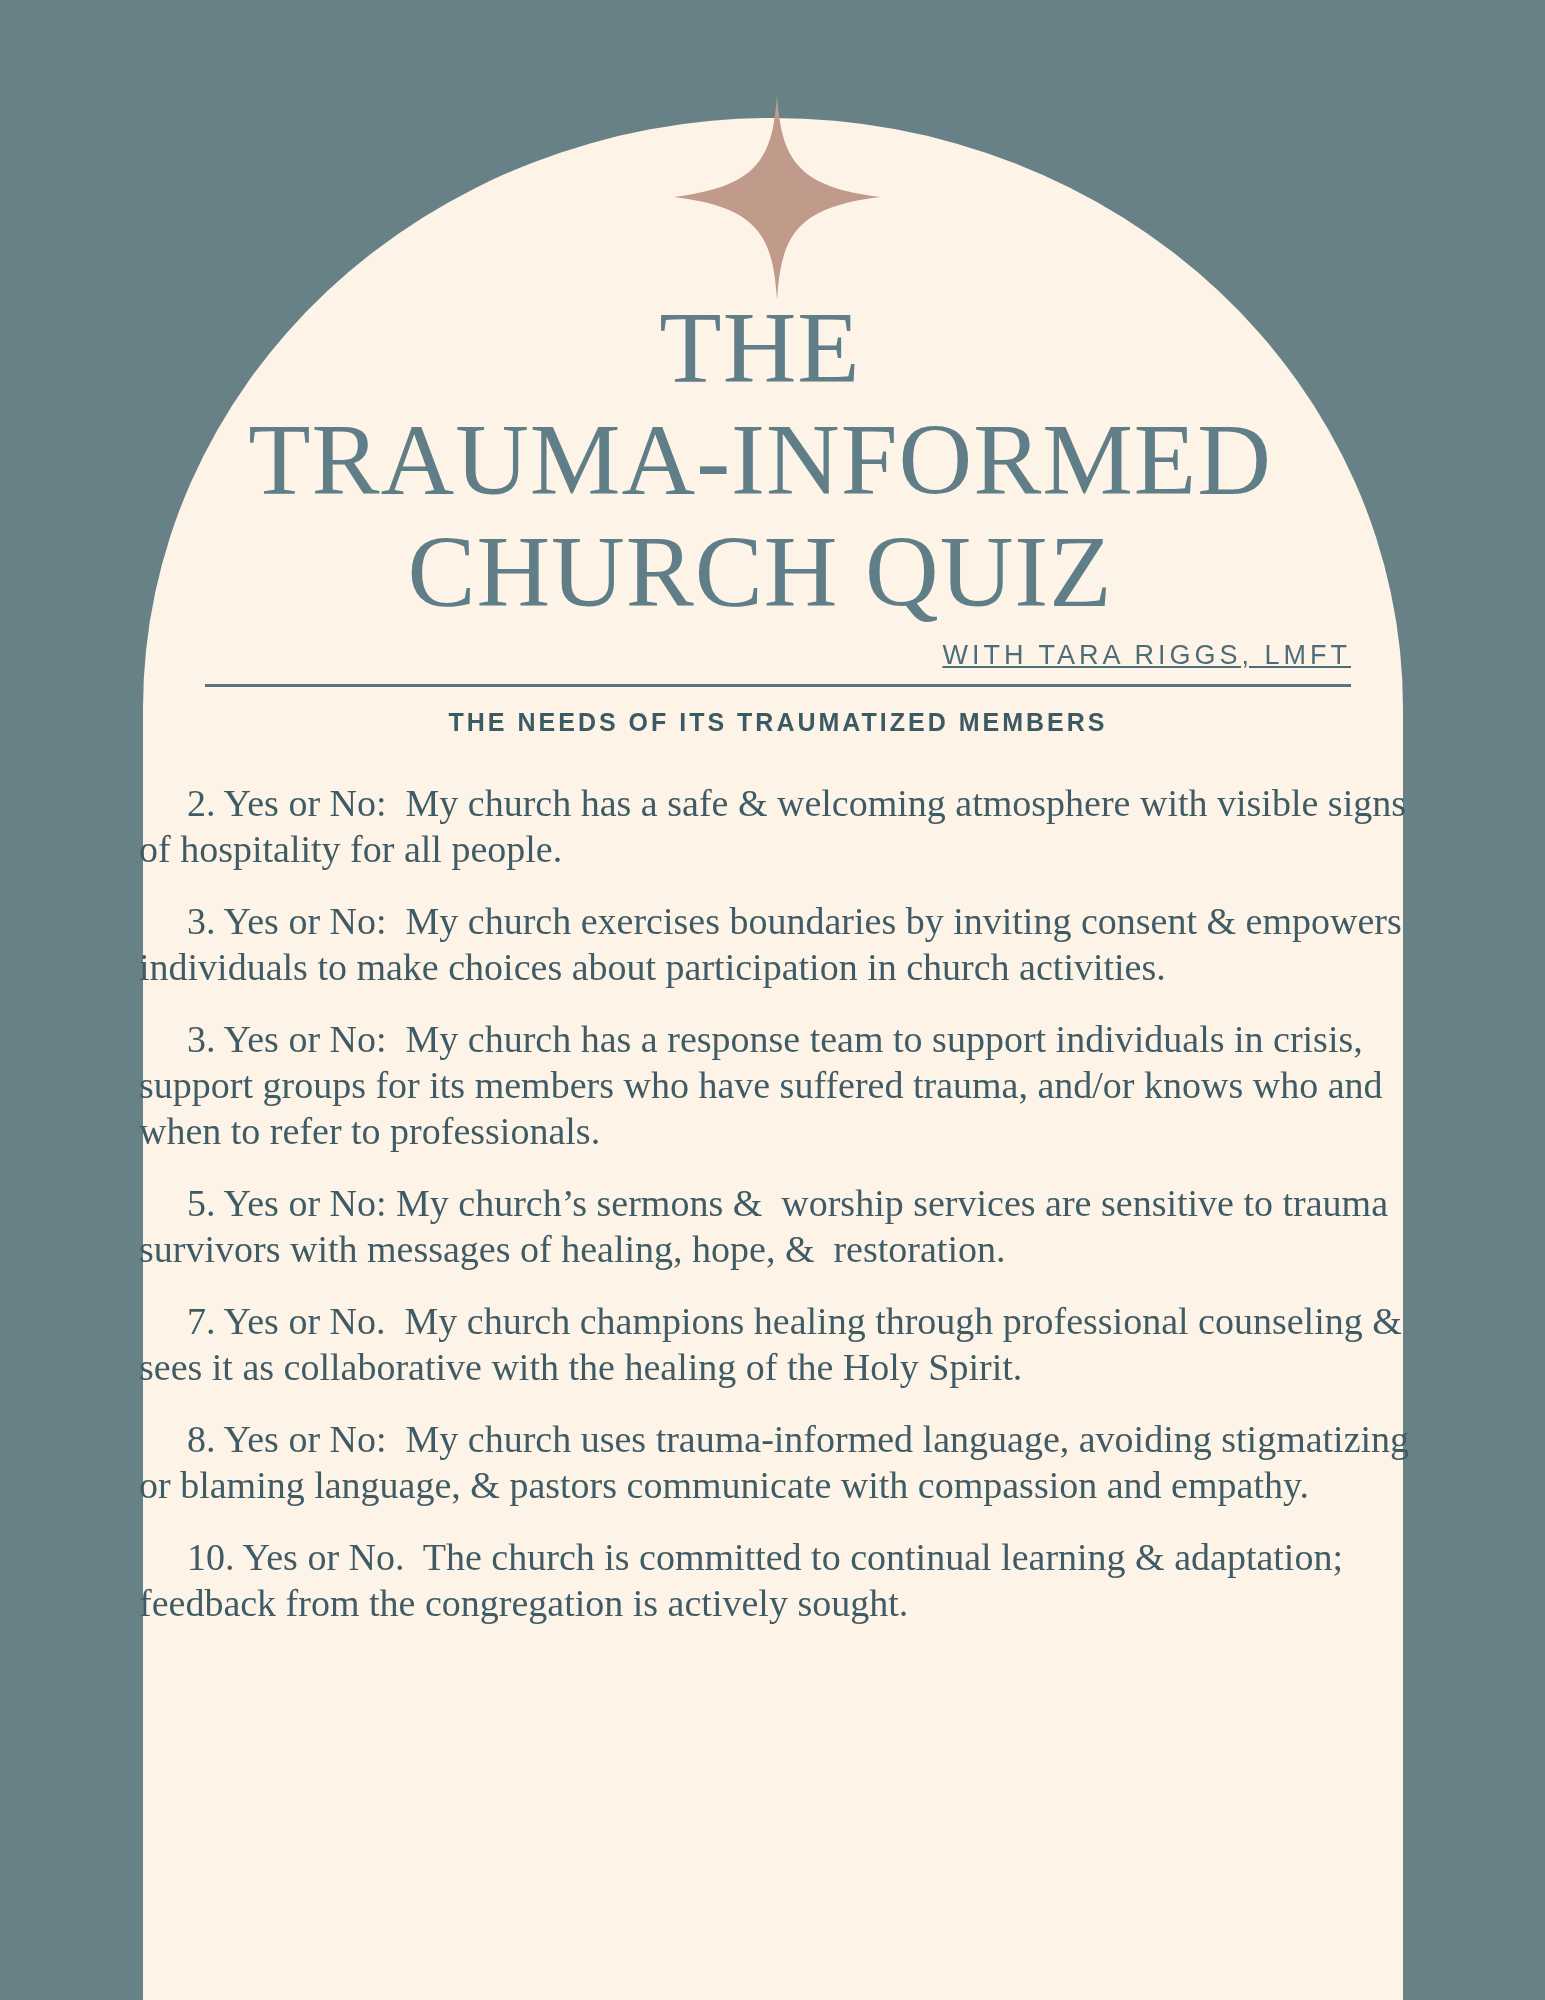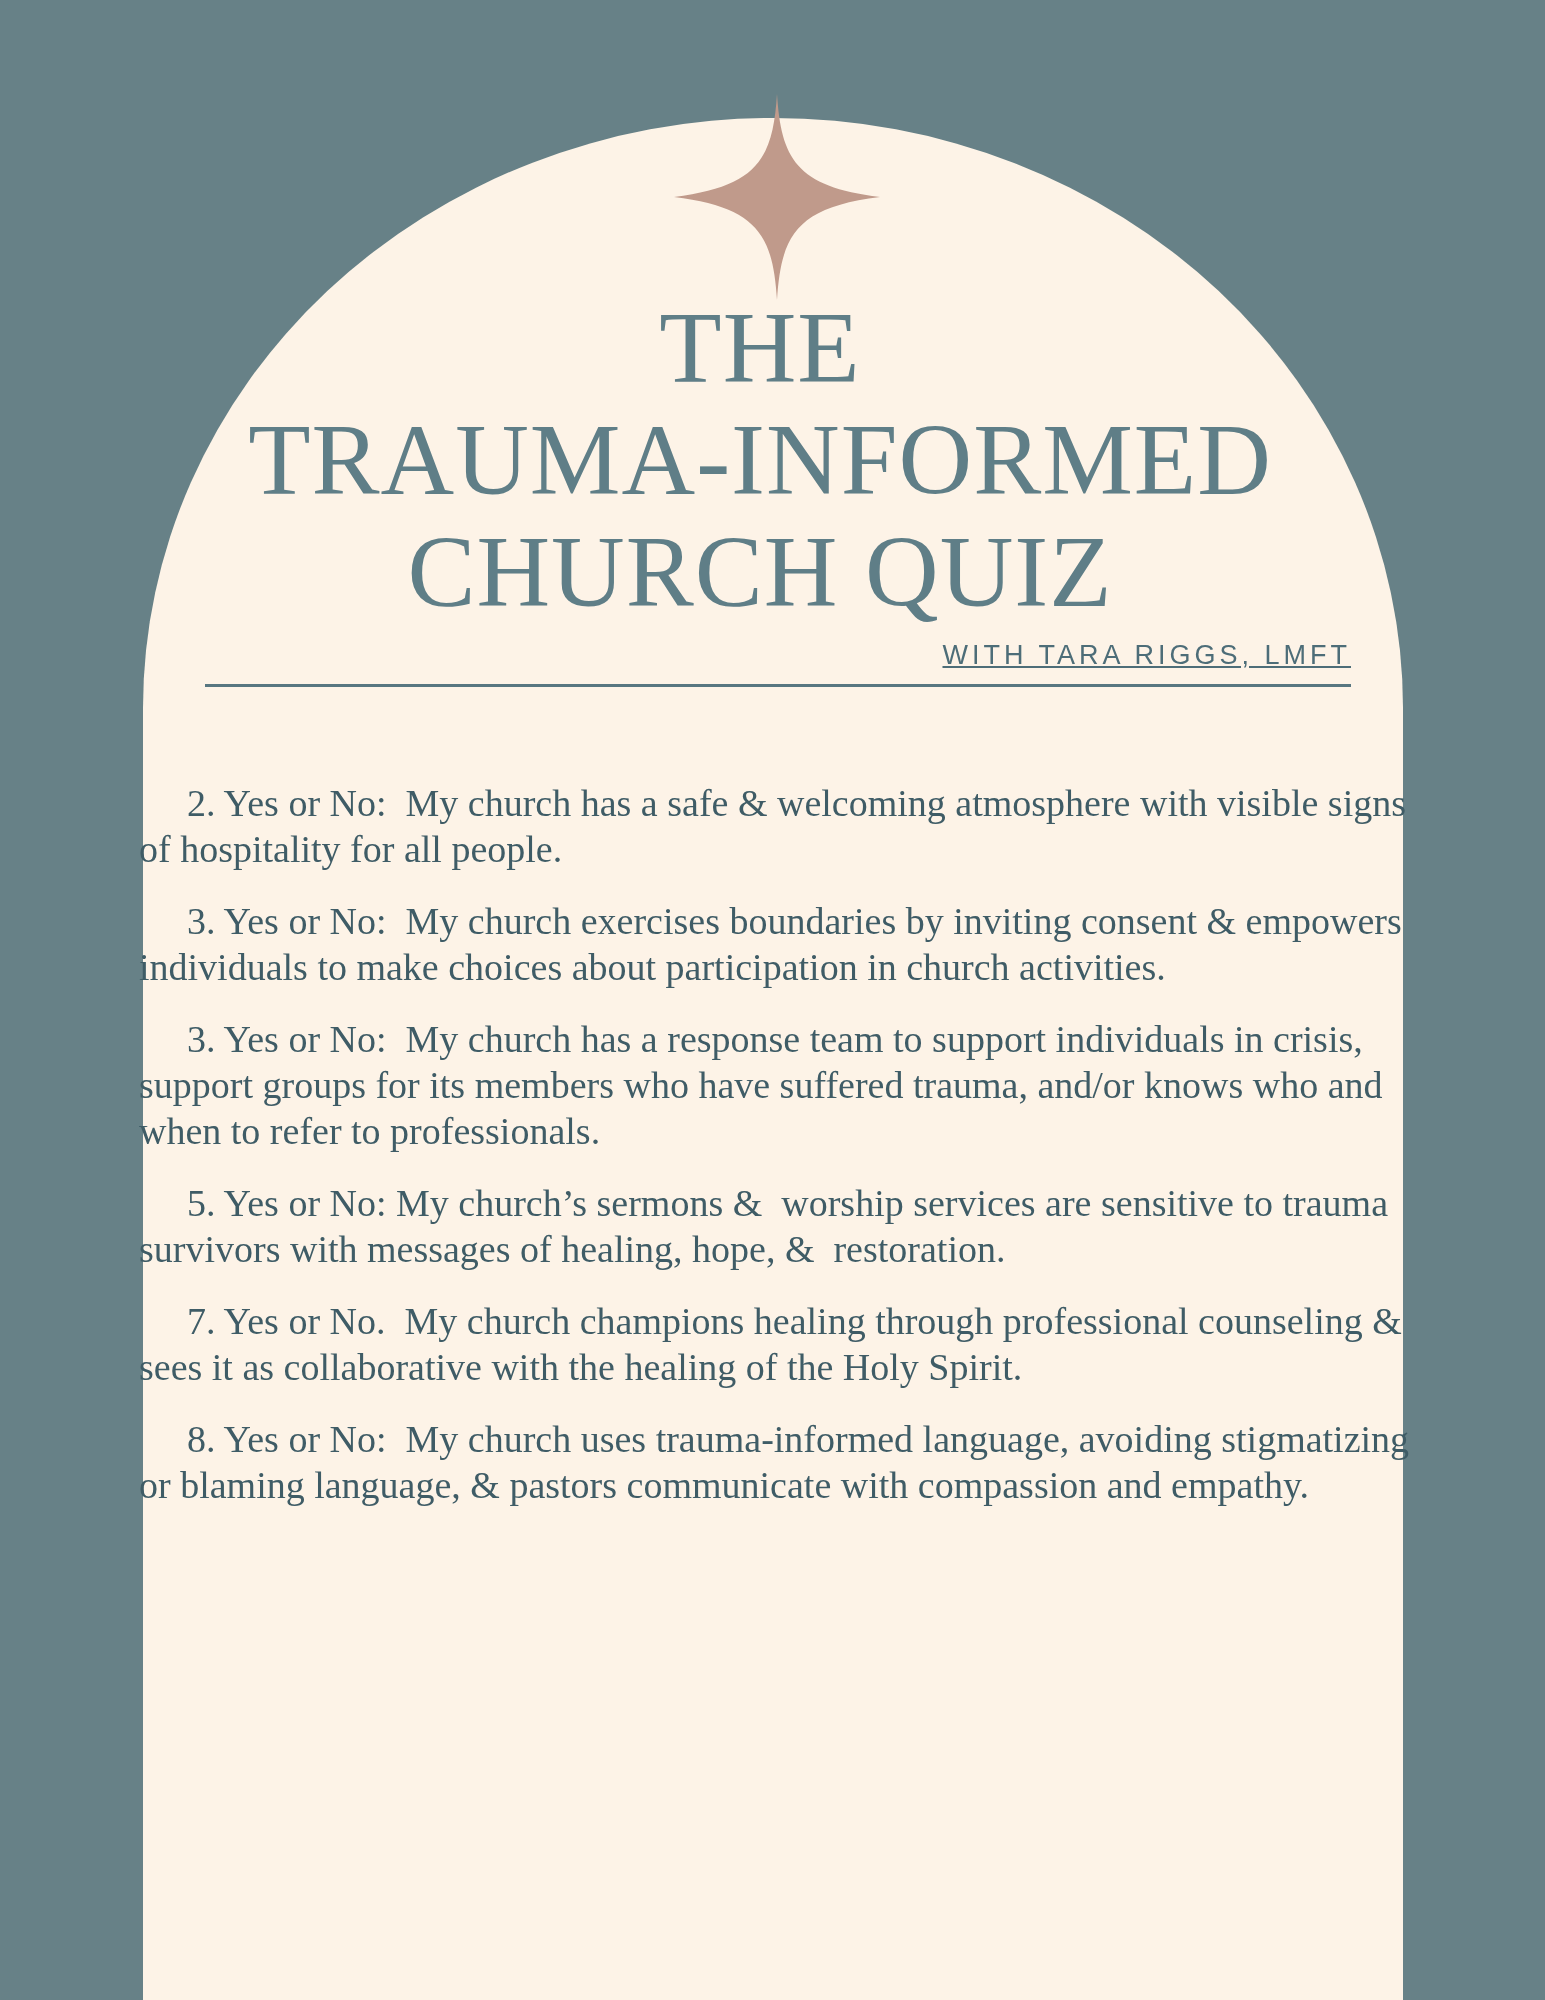--- a/index.html
+++ b/index.html
@@ -103,22 +103,24 @@
   <div>THE</div>
   <div>TRAUMA-INFORMED</div>
   <div>CHURCH QUIZ</div>
 </div>
 
 <div class="byline">WITH TARA RIGGS, LMFT</div>
 
 <div class="divider"></div>
 
 <div class="tagline">
+  <div>THE NEEDS OF ITS TRAUMATIZED MEMBERS</div>
 </div>
 
 <div class="quiz-list">
   <p class="quiz-item">2. Yes or No:  My church has a safe &amp; welcoming atmosphere with visible signs of hospitality for all people.</p>
   <p class="quiz-item">3. Yes or No:  My church exercises boundaries by inviting consent &amp; empowers individuals to make choices about participation in church activities.</p>
   <p class="quiz-item">3. Yes or No:  My church has a response team to support individuals in crisis, support groups for its members who have suffered trauma, and/or knows who and when to refer to professionals.</p>
   <p class="quiz-item">5. Yes or No: My church’s sermons &amp;  worship services are sensitive to trauma survivors with messages of healing, hope, &amp;  restoration.</p>
   <p class="quiz-item">7. Yes or No.  My church champions healing through professional counseling &amp; sees it as collaborative with the healing of the Holy Spirit.</p>
   <p class="quiz-item">8. Yes or No:  My church uses trauma-informed language, avoiding stigmatizing or blaming language, &amp; pastors communicate with compassion and empathy.</p>
+  <p class="quiz-item">10. Yes or No.  The church is committed to continual learning &amp; adaptation;  feedback from the congregation is actively sought.</p>
 </div>
 
 </body></html>

